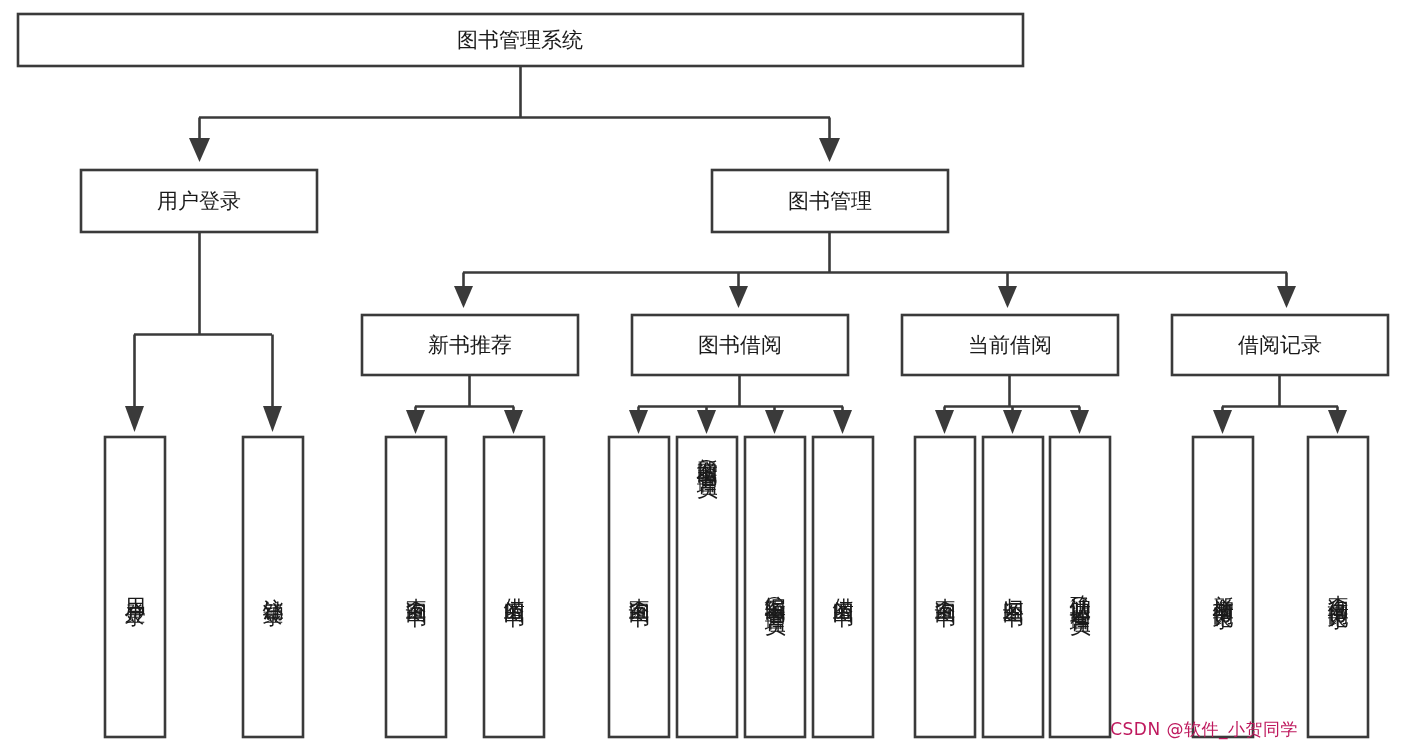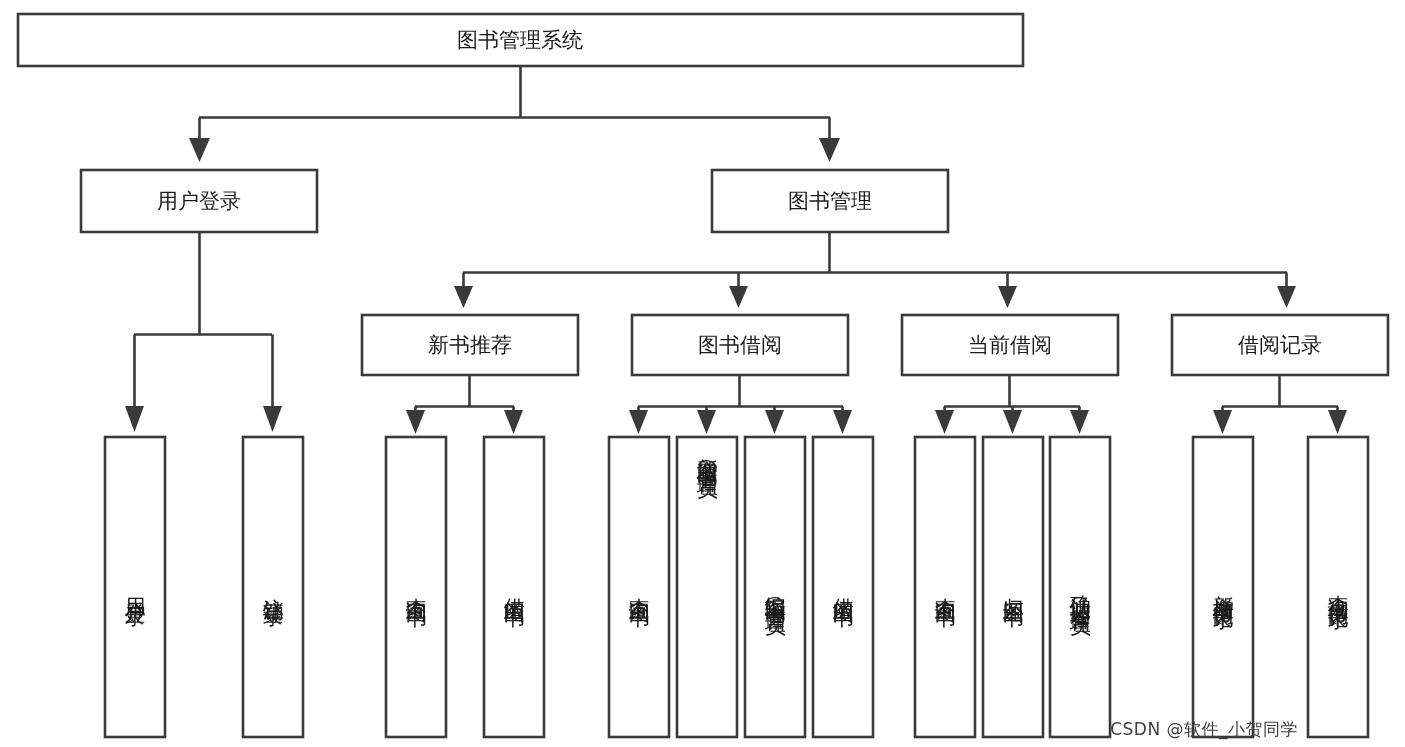--- a/index.html
+++ b/index.html
@@ -62,21 +62,21 @@
     text-align: center;
     white-space: nowrap;
     pointer-events: none;
   }
   #watermark {
     position: absolute;
     right: 8px;
     bottom: 6px;
     font-family: "DejaVu Sans", "Liberation Sans", sans-serif;
     font-size: 17px;
-    color: #404040;
+    color: #be185d;
     letter-spacing: 0.5px;
     white-space: nowrap;
   }
 </style>
 </head>
 <body>
 
 <div id="diagram-root">
 
   <svg id="diagram-svg" viewBox="0 0 1405 747">

